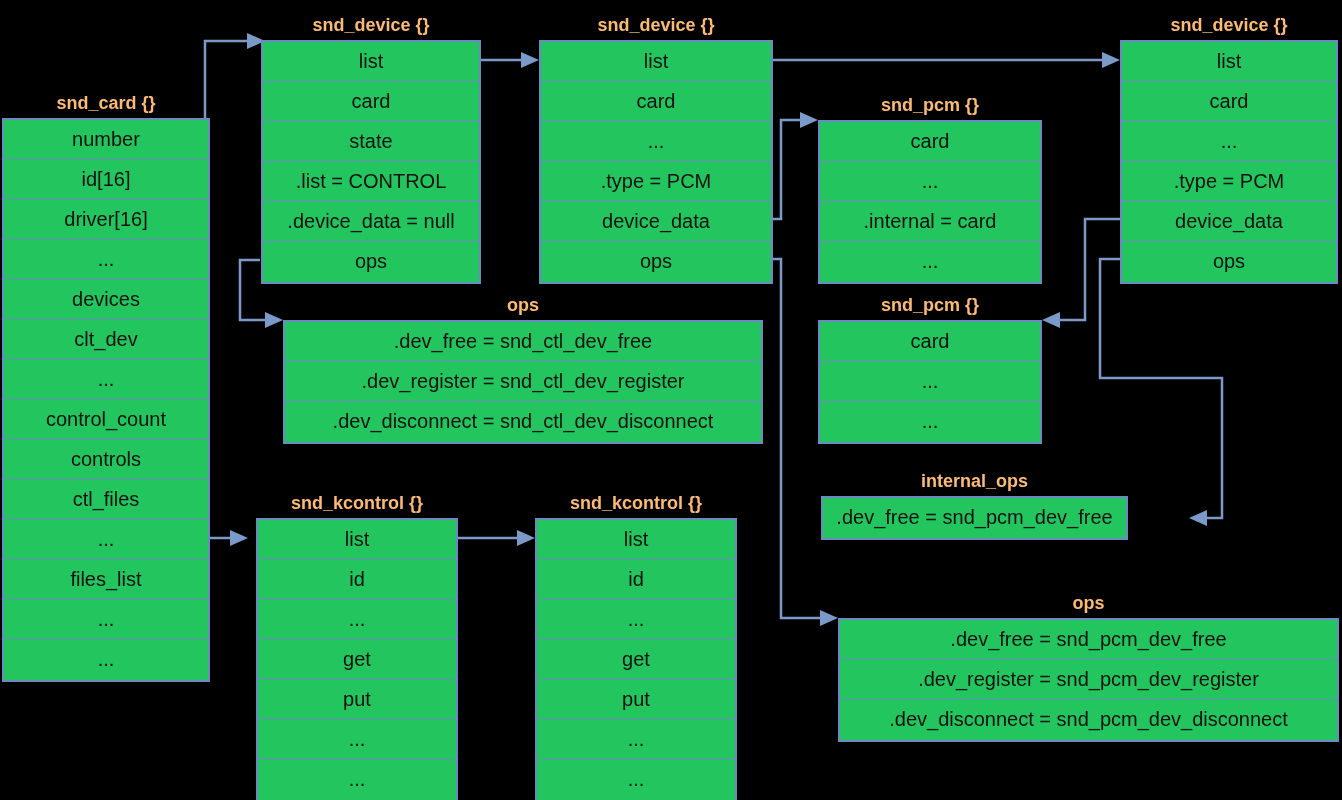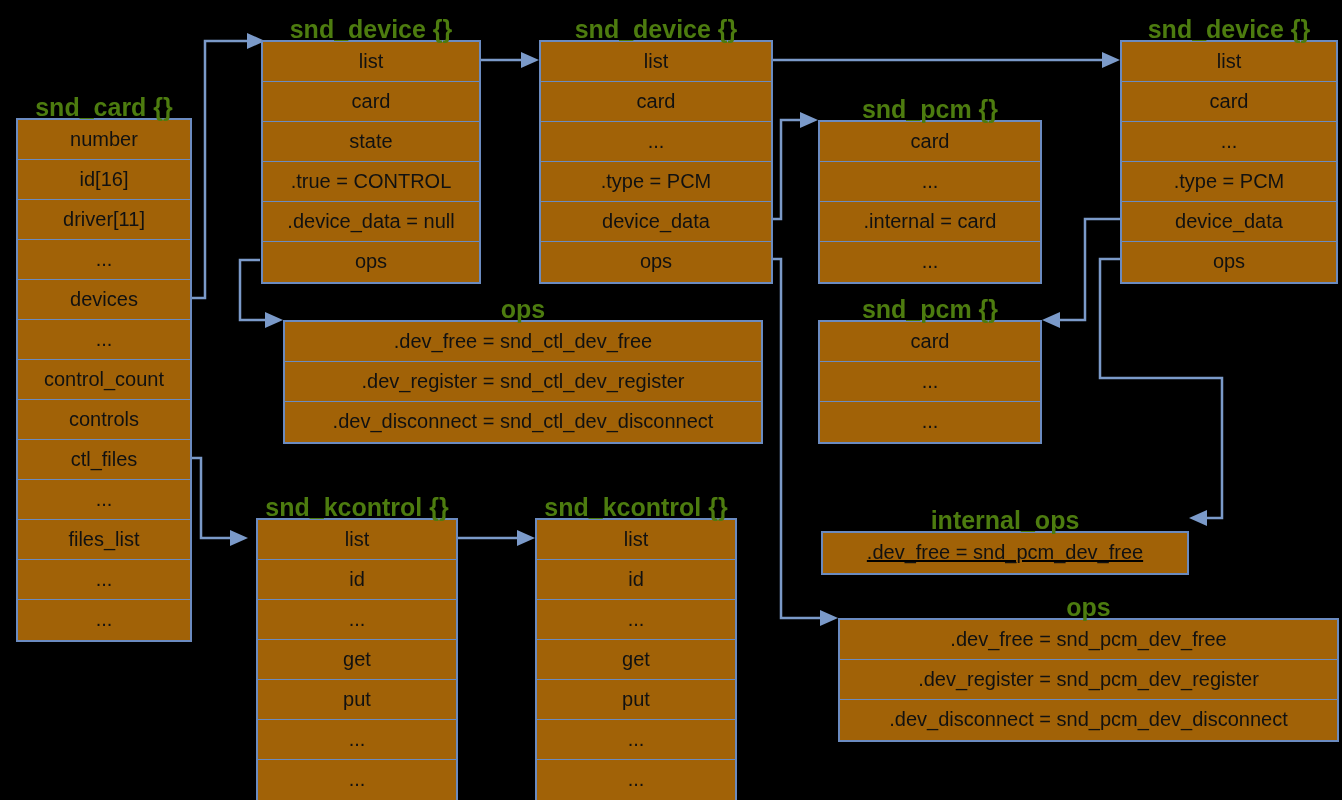--- a/index.html
+++ b/index.html
@@ -1,24 +1,24 @@
 <!DOCTYPE html>
 <html><head>
 <meta charset="utf-8">
 <style>
   html,body{margin:0;padding:0;background:#000;}
   #stage{position:relative;width:1342px;height:800px;background:#000;
          font-family:"Liberation Sans","DejaVu Sans",sans-serif;overflow:hidden;}
   .struct{position:absolute;}
   .struct-title{
     position:absolute;left:0;right:0;top:-25px;text-align:center;
-    color:#4d7c0f;font-weight:bold;font-size:25px;letter-spacing:0px;
+    color:#fdba74;font-weight:bold;font-size:18px;letter-spacing:0px;
     white-space:nowrap;
   }
-  .rows{border:2px solid #6b8bc0;background:#a16207;box-sizing:border-box;}
+  .rows{border:2px solid #6b8bc0;background:#22c55e;box-sizing:border-box;}
   .row{
     height:40px;line-height:38px;text-align:center;color:#111;font-size:20px;
     border-bottom:1px solid #6b8bc0;box-sizing:border-box;
     white-space:nowrap;overflow:hidden;
   }
   .row:last-child{border-bottom:none;}
   svg.wires{position:absolute;left:0;top:0;width:1342px;height:800px;
             pointer-events:none;overflow:visible;}
   svg.wires path{fill:none;stroke:#7b9ac9;stroke-width:2.5;}
   svg.wires polygon{fill:#7b9ac9;}
@@ -75,46 +75,47 @@
       <path d="M178,458 L201,458 L201,538 L230,538"></path>
       <polygon points="230,530 248,538 230,546"></polygon>
     </g>
 
     <g>
       <path d="M458,538 L517,538"></path>
       <polygon points="517,530 535,538 517,546"></polygon>
     </g>
   </svg>
 
-  <div class="struct" style="left:16px;top:118px;width:176px;">
+  <div class="struct" style="left:2px;top:118px;width:208px;">
     <div class="struct-title">snd_card {}</div>
     <div class="rows">
       <div class="row">number</div>
       <div class="row">id[16]</div>
-      <div class="row">driver[11]</div>
+      <div class="row">driver[16]</div>
       <div class="row">...</div>
       <div class="row">devices</div>
+      <div class="row">clt_dev</div>
       <div class="row">...</div>
       <div class="row">control_count</div>
       <div class="row">controls</div>
       <div class="row">ctl_files</div>
       <div class="row">...</div>
       <div class="row">files_list</div>
       <div class="row">...</div>
       <div class="row">...</div>
     </div>
   </div>
 
   <div class="struct" style="left:261px;top:40px;width:220px;">
     <div class="struct-title">snd_device {}</div>
     <div class="rows">
       <div class="row">list</div>
       <div class="row">card</div>
       <div class="row">state</div>
-      <div class="row">.true = CONTROL</div>
+      <div class="row">.list = CONTROL</div>
       <div class="row">.device_data = null</div>
       <div class="row">ops</div>
     </div>
   </div>
 
   <div class="struct" style="left:539px;top:40px;width:234px;">
     <div class="struct-title">snd_device {}</div>
     <div class="rows">
       <div class="row">list</div>
       <div class="row">card</div>
@@ -158,21 +159,21 @@
 
   <div class="struct" style="left:818px;top:320px;width:224px;">
     <div class="struct-title">snd_pcm {}</div>
     <div class="rows">
       <div class="row">card</div>
       <div class="row">...</div>
       <div class="row">...</div>
     </div>
   </div>
 
-  <div class="struct" style="left:821px;top:531px;width:368px;text-decoration:underline;">
+  <div class="struct" style="left:821px;top:496px;width:307px;">
     <div class="struct-title">internal_ops</div>
     <div class="rows">
       <div class="row">.dev_free = snd_pcm_dev_free</div>
     </div>
   </div>
 
   <div class="struct" style="left:838px;top:618px;width:501px;">
     <div class="struct-title">ops</div>
     <div class="rows">
       <div class="row">.dev_free = snd_pcm_dev_free</div>

